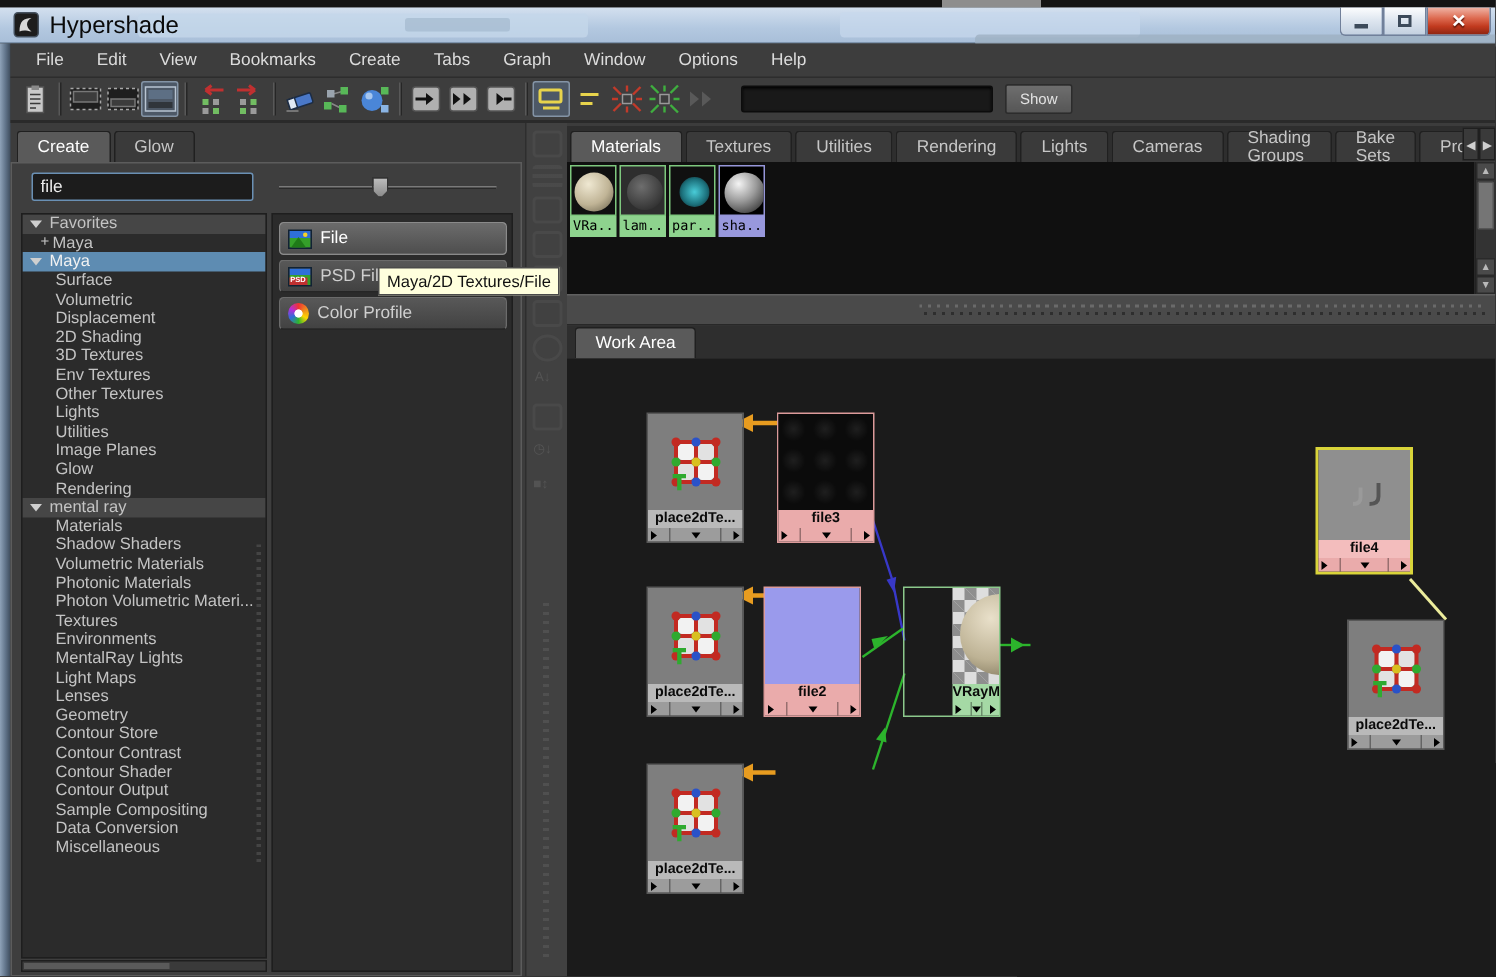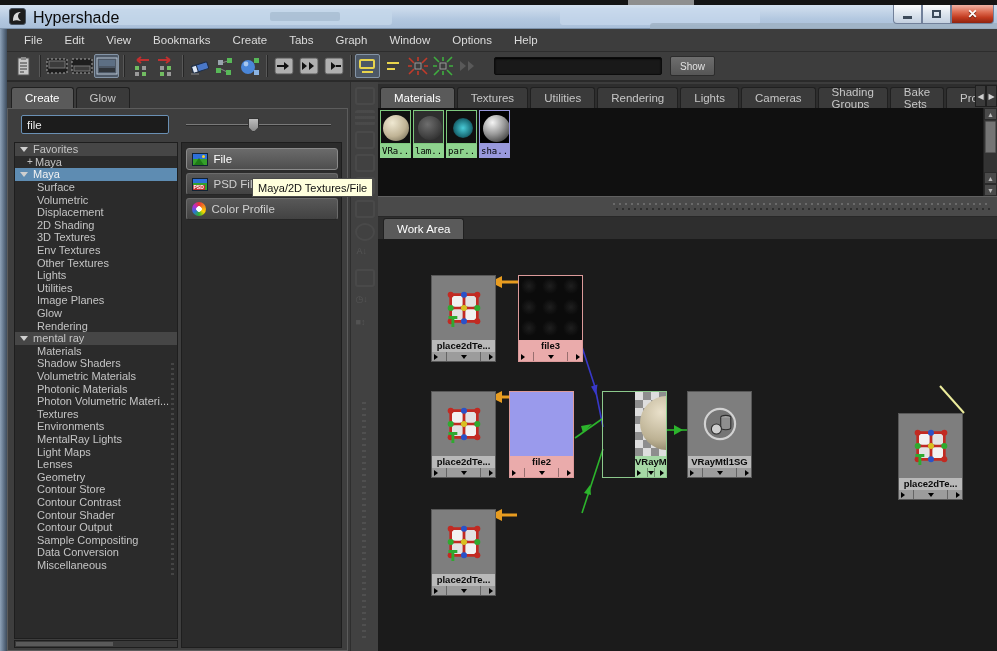--- a/index.html
+++ b/index.html
@@ -805,42 +805,20 @@
           </span>
           <span class="fc c2">
             <span class="tri-d"></span>
           </span>
           <span class="fc c3">
             <span class="tri-r"></span>
           </span>
         </div>
     </div>
 
-    <div class="node sg" style="left:309px;top:152px">
-      <div class="nbody">
-        <svg width="46" height="46" viewBox="0 0 64 64">
-            <circle cx="32" cy="32" r="21" fill="#757575" stroke="#d2d2d2" stroke-width="3"></circle>
-            <ellipse cx="40" cy="23" rx="7" ry="3" fill="#a8a8a8" stroke="#2e2e2e" stroke-width="1.5"></ellipse>
-            <path d="M33 23v14a7 3 0 0 0 14 0V23" fill="#8e8e8e" stroke="#2e2e2e" stroke-width="1.5"></path>
-            <circle cx="27" cy="39" r="7" fill="#cfcfcf" stroke="#2e2e2e" stroke-width="1.5"></circle>
-          </svg>
-      </div>
-      <div class="ntitle">VRayMtl1SG</div>
-      <div class="nfoot">
-          <span class="fc c1">
-            <span class="tri-r"></span>
-          </span>
-          <span class="fc c2">
-            <span class="tri-d"></span>
-          </span>
-          <span class="fc c3">
-            <span class="tri-r"></span>
-          </span>
-        </div>
-    </div>
 
     <div class="node p2d" style="left:53px;top:270px">
       <div class="nbody">
           <svg width="40" height="40" viewBox="0 0 36 36">
             <use href="#p2dicon"></use>
           </svg>
         </div>
       <div class="ntitle">place2dTe...</div>
       <div class="nfoot">
           <span class="fc c1">
@@ -849,20 +827,40 @@
           <span class="fc c2">
             <span class="tri-d"></span>
           </span>
           <span class="fc c3">
             <span class="tri-r"></span>
           </span>
         </div>
     </div>
 
 
+    <div class="node file4sel" style="left:499px;top:59px">
+      <div class="nbody">
+        <svg width="30" height="24" viewBox="0 0 30 24">
+            <path d="M24 4v9q0 5-6 5" stroke="#555" stroke-width="2.6" fill="none"></path>
+            <path d="M12 7v7q0 4-5 4" stroke="#9a9a9a" stroke-width="2.6" fill="none"></path>
+          </svg>
+      </div>
+      <div class="ntitle">file4</div>
+      <div class="nfoot">
+          <span class="fc c1">
+            <span class="tri-r"></span>
+          </span>
+          <span class="fc c2">
+            <span class="tri-d"></span>
+          </span>
+          <span class="fc c3">
+            <span class="tri-r"></span>
+          </span>
+        </div>
+    </div>
 
     <div class="node p2d" style="left:520px;top:174px">
       <div class="nbody">
           <svg width="40" height="40" viewBox="0 0 36 36">
             <use href="#p2dicon"></use>
           </svg>
         </div>
       <div class="ntitle">place2dTe...</div>
       <div class="nfoot">
           <span class="fc c1">

